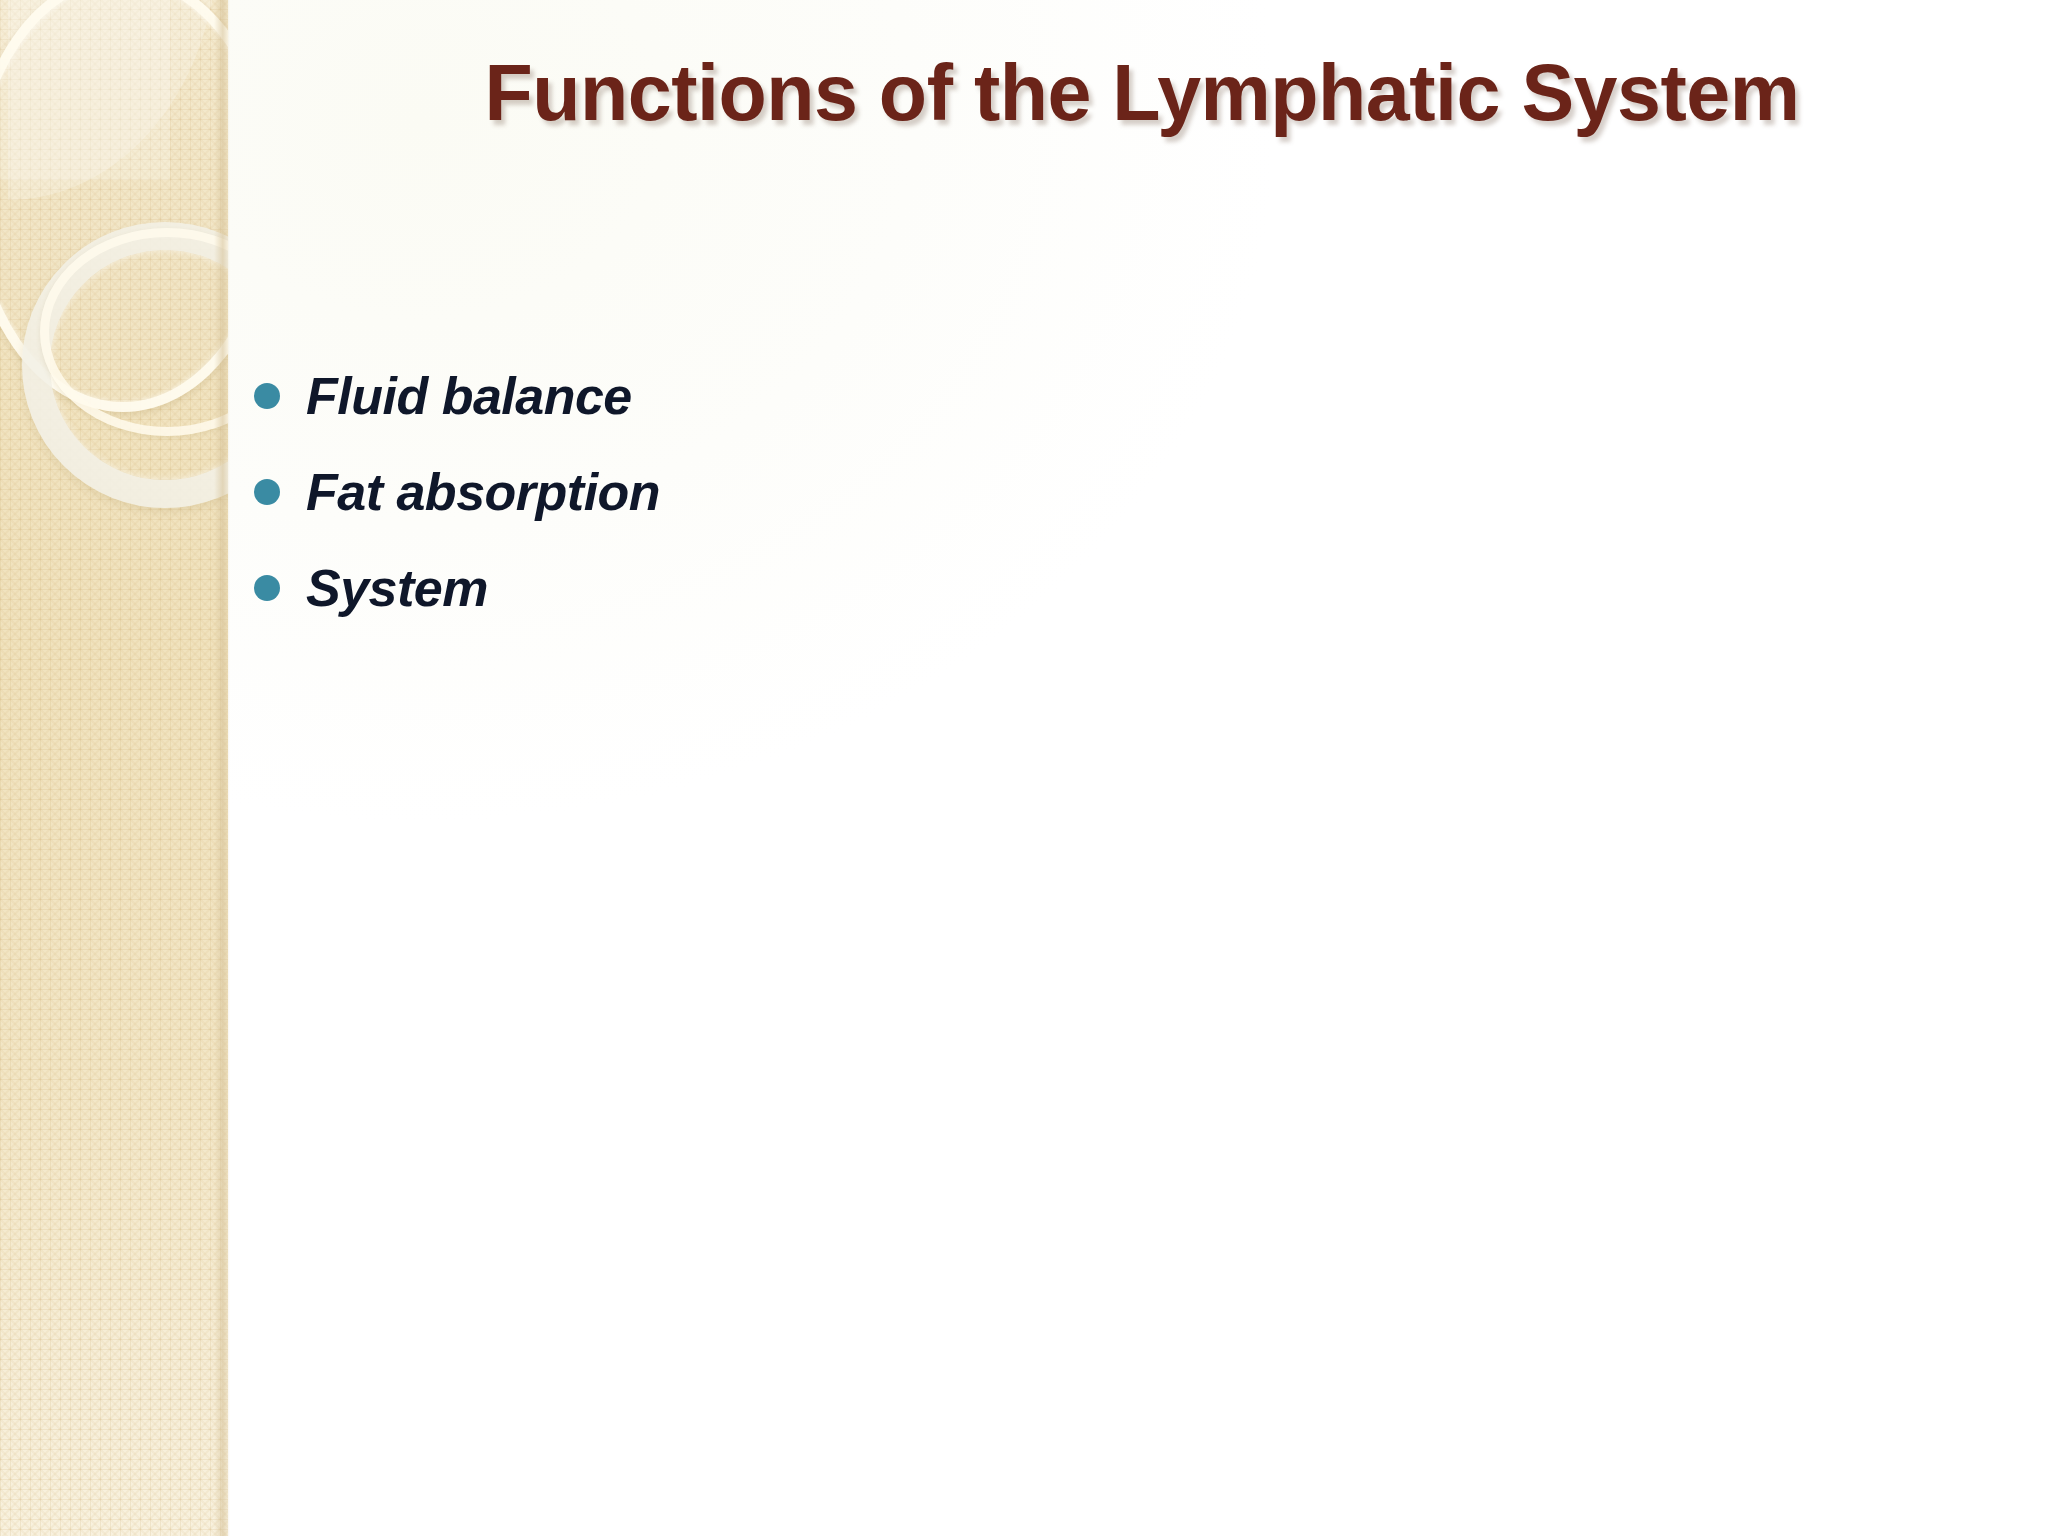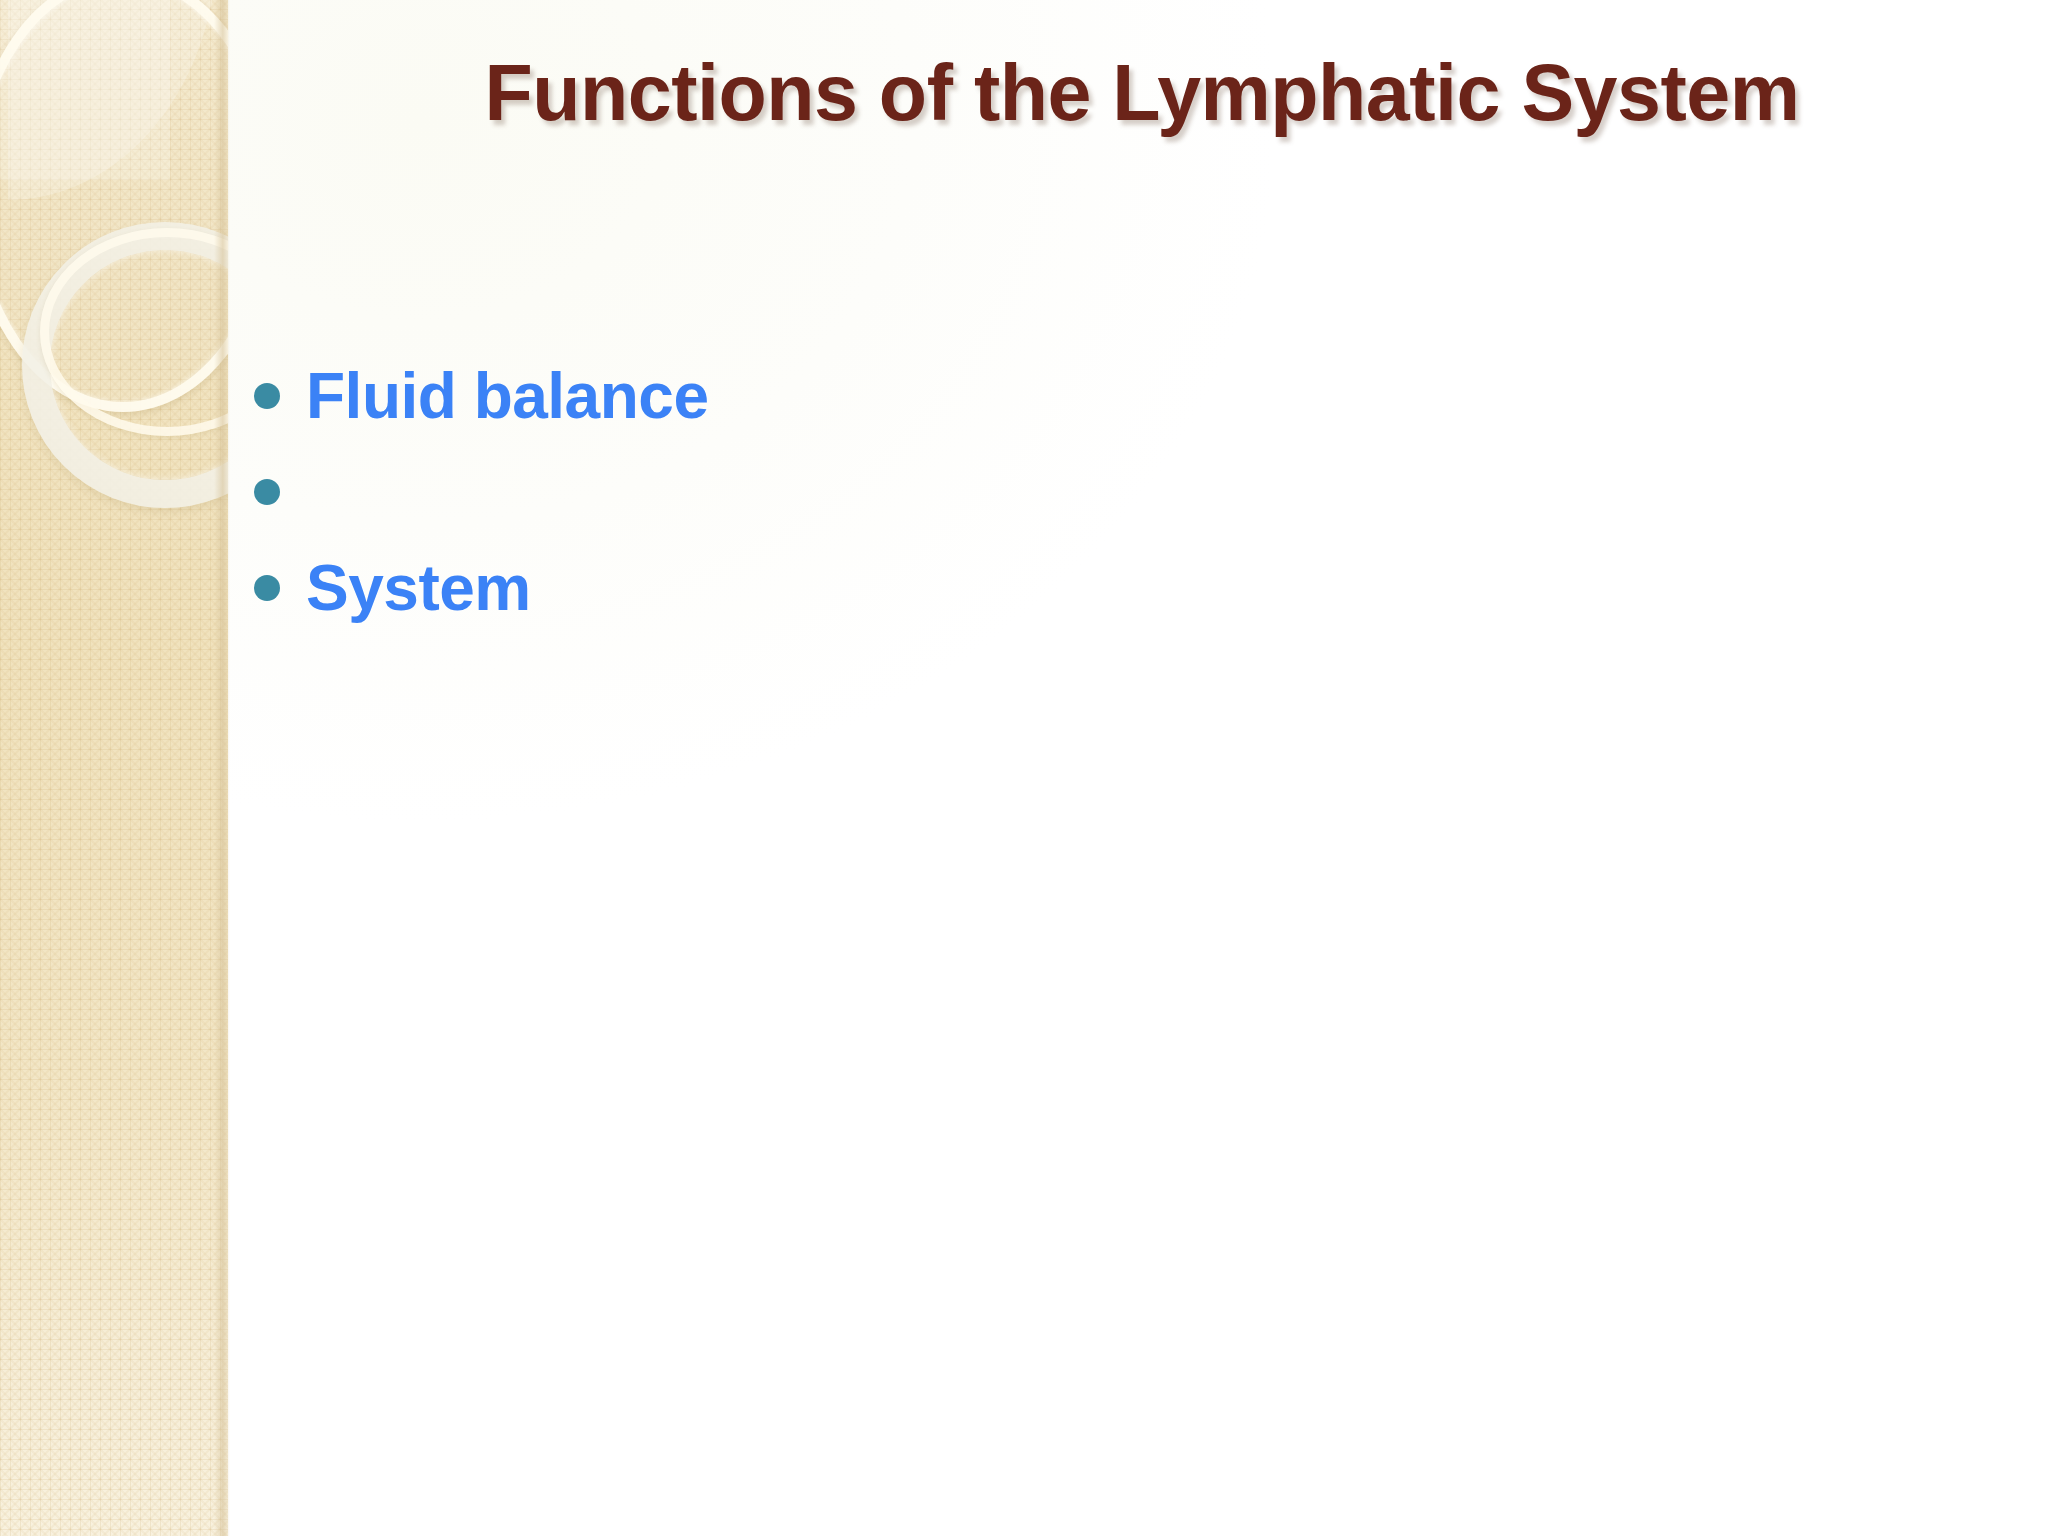--- a/index.html
+++ b/index.html
@@ -179,24 +179,25 @@
     width: 26px;
     height: 26px;
     border-radius: 50%;
     background: #3a8ba3;
     margin-left: 26px;
     margin-right: 26px;
   }
   .bullet-label {
     font-family: "Liberation Sans", sans-serif;
     font-weight: bold;
-    font-size: 64px;
+    font-size: 52px;
     line-height: 1;
-    color: #3b82f6;
+    color: #0f172a;
     letter-spacing: -0.5px;
+    font-style: italic;
   }
 </style>
 </head>
 <body>
 
 <div id="slide">
 
   <div class="content-canvas"></div>
 
   <div class="sidebar">
@@ -213,20 +214,21 @@
     <span class="title-text">Functions of the Lymphatic System</span>
   </div>
 
   <ul class="bullet-list">
     <li class="bullet-item">
       <span class="bullet-marker"></span>
       <span class="bullet-label">Fluid balance</span>
     </li>
     <li class="bullet-item">
       <span class="bullet-marker"></span>
+      <span class="bullet-label">Fat absorption</span>
     </li>
     <li class="bullet-item">
       <span class="bullet-marker"></span>
       <span class="bullet-label">System</span>
     </li>
   </ul>
 
 </div>
 
 </body></html>

